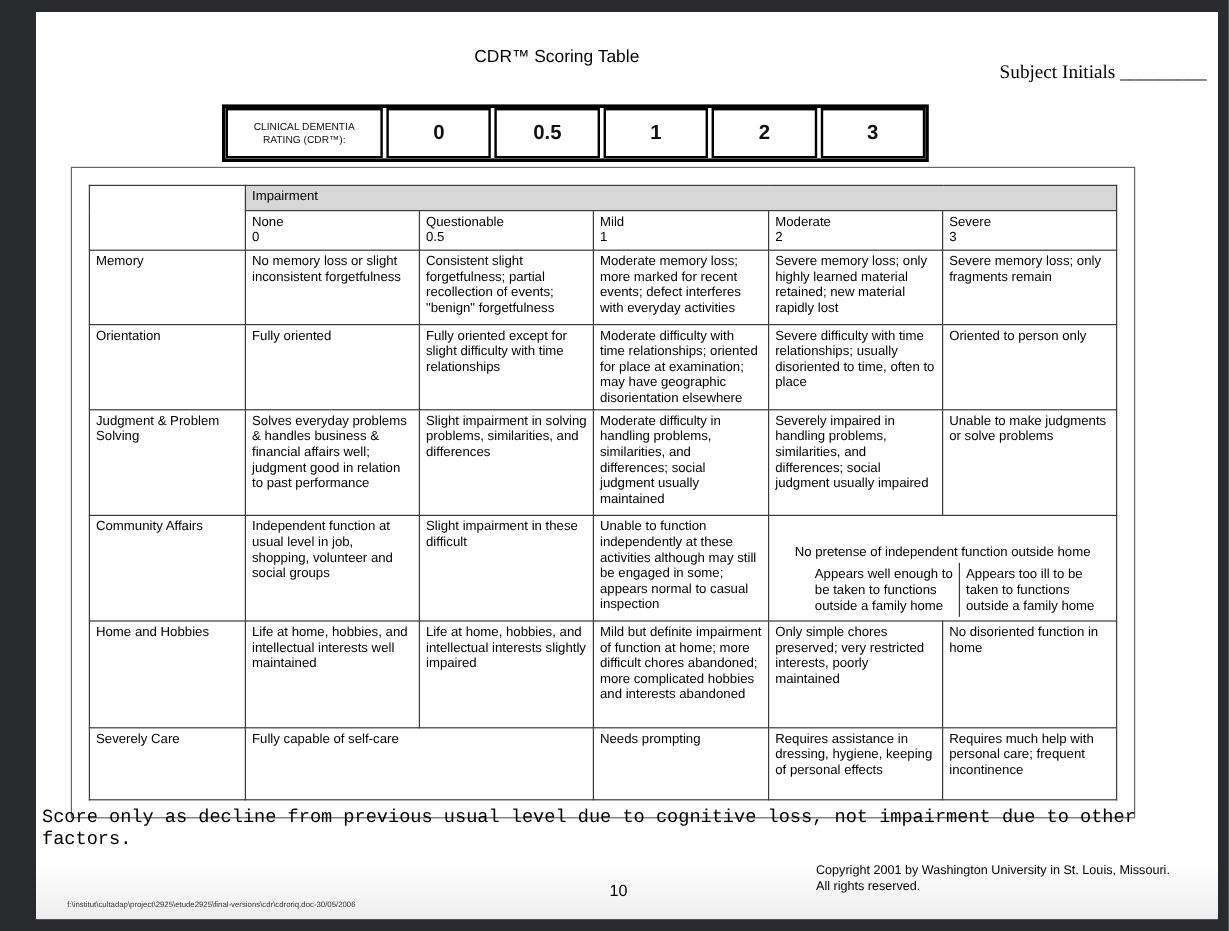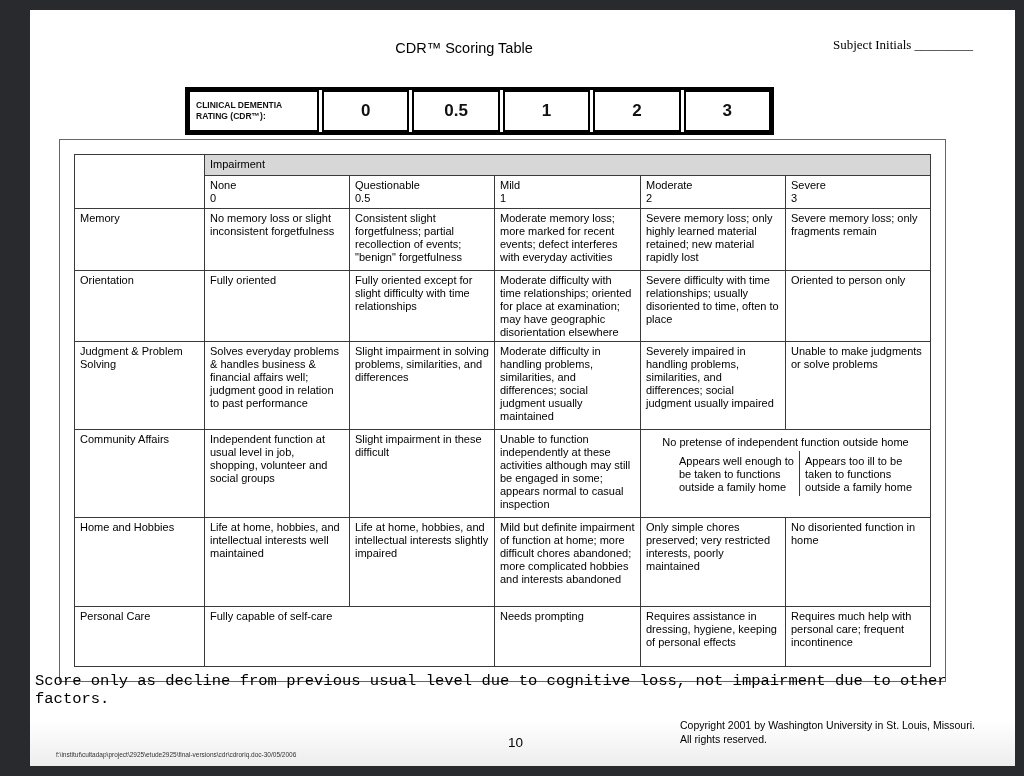--- a/index.html
+++ b/index.html
@@ -14,38 +14,38 @@
   .page{
     position:absolute;left:30px;top:10px;width:985px;height:756px;
     background:linear-gradient(#ffffff 94%,#ededee);
   }
   
   .doc-title{
     position:absolute;top:30px;left:0;width:868px;
     text-align:center;font-size:14.5px;color:#000;
   }
   .subject-initials{
-    position:absolute;top:27px;left:803px;
-    font-family:"Liberation Serif", serif;font-size:13px;color:#000;
+    position:absolute;top:42px;left:803px;
+    font-family:"Liberation Serif", serif;font-size:16px;color:#000;
     white-space:nowrap;
   }
   
   .cdr-box{
     position:absolute;left:155px;top:77px;width:583px;height:42px;
     border:3px solid #000;background:#fff;
     display:flex;gap:3px;box-sizing:content-box;
   }
   .cdr-cell{
     border:2px solid #000;box-sizing:border-box;
     display:flex;align-items:center;justify-content:center;
     background:#fff;
   }
   .cdr-label{
     width:131px;flex:0 0 131px;
-    font-size:8.5px;font-weight:bold;line-height:1.25;
+    font-size:8.5px;font-weight:normal;text-align:center;line-height:1.25;
     padding:0 6px;
   }
   .cdr-value{
     flex:1 1 0;
     font-size:17px;font-weight:bold;
   }
   
   .table-wrap{
     position:absolute;left:29px;top:129px;
     border:1px solid #666;padding:14px;background:#fff;
@@ -68,21 +68,21 @@
     padding:1px 0;height:15px;
   }
   td.col-head{
     text-align:center;vertical-align:top;padding:2px 2px;height:27px;
   }
   td.corner{background:#fff;}
   td.center-top{text-align:center;}
   td.split{padding:0;}
   .split-inner{display:flex;flex-direction:column;height:100%;}
   .split-head{
-    text-align:center;padding:3px 4px 2px 4px;flex:0 0 auto;
+    text-align:center;padding:3px 4px 2px 4px;flex:0 0 auto;margin-top:18px;
   }
   .split-cells{display:flex;flex:1 1 auto;}
   .split-cells > div{
     flex:1 1 0;padding:4px 5px 2px 5px;box-sizing:border-box;
   }
   .split-cells > div:first-child{border-right:1px solid #3a3a3a;margin-left:28px;}
   
   .score-note{
     position:absolute;left:5px;top:662px;width:950px;
     font-size:15.5px;color:#000;font-family:Liberation Mono, monospace;
@@ -202,21 +202,21 @@
       <tr style="height:89px">
         <td class="cat">Home and Hobbies</td>
         <td>Life at home, hobbies, and intellectual interests well maintained</td>
         <td>Life at home, hobbies, and intellectual interests slightly impaired</td>
         <td>Mild but definite impairment of function at home; more difficult chores abandoned; more complicated hobbies and interests abandoned</td>
         <td>Only simple chores preserved; very restricted interests, poorly maintained</td>
         <td>No disoriented function in home</td>
       </tr>
 
       <tr style="height:60px">
-        <td class="cat">Personal Care</td>
+        <td class="cat">Severely Care</td>
         <td class="center-top" colspan="2">Fully capable of self-care</td>
         <td>Needs prompting</td>
         <td>Requires assistance in dressing, hygiene, keeping of personal effects</td>
         <td>Requires much help with personal care; frequent incontinence</td>
       </tr>
     </tbody>
       </table>
   </div>
 
   <div class="score-note">Score only as decline from previous usual level due to cognitive loss, not impairment due to other factors.</div>

